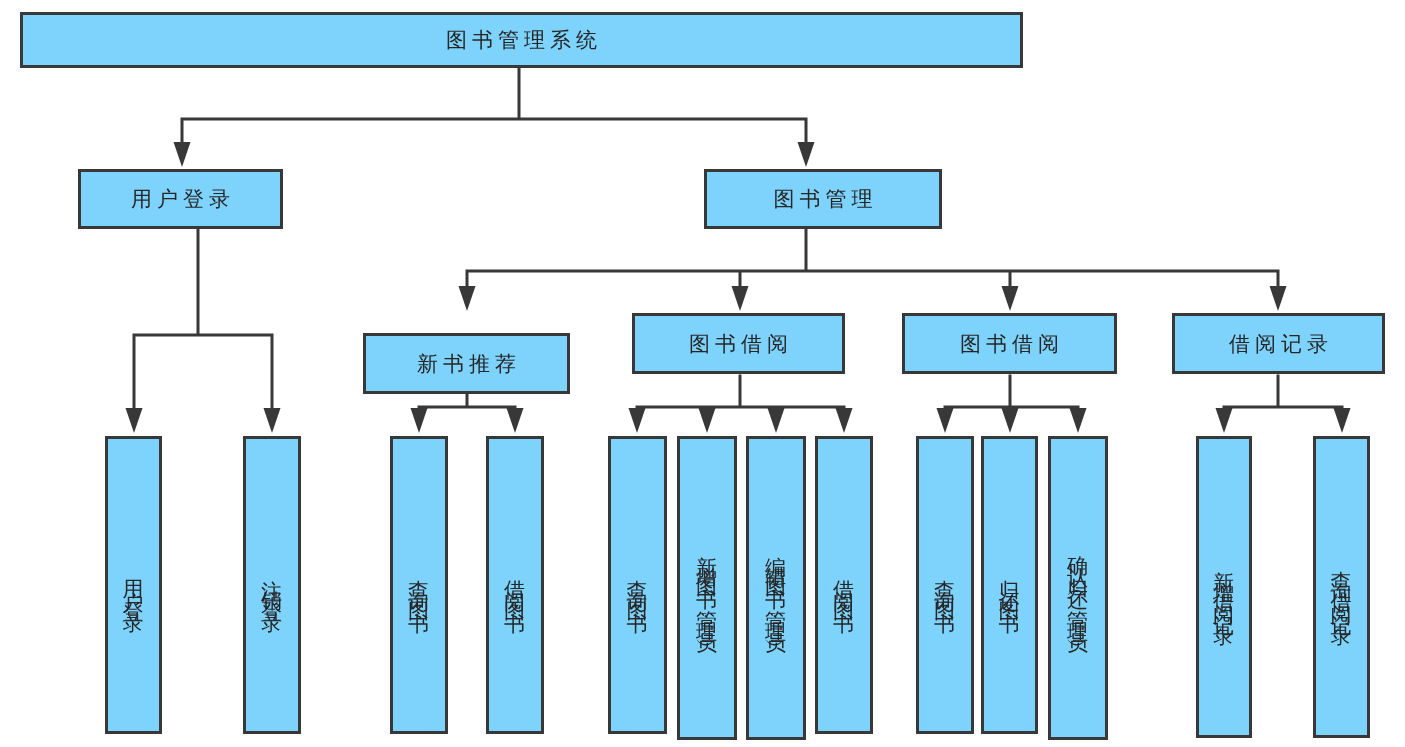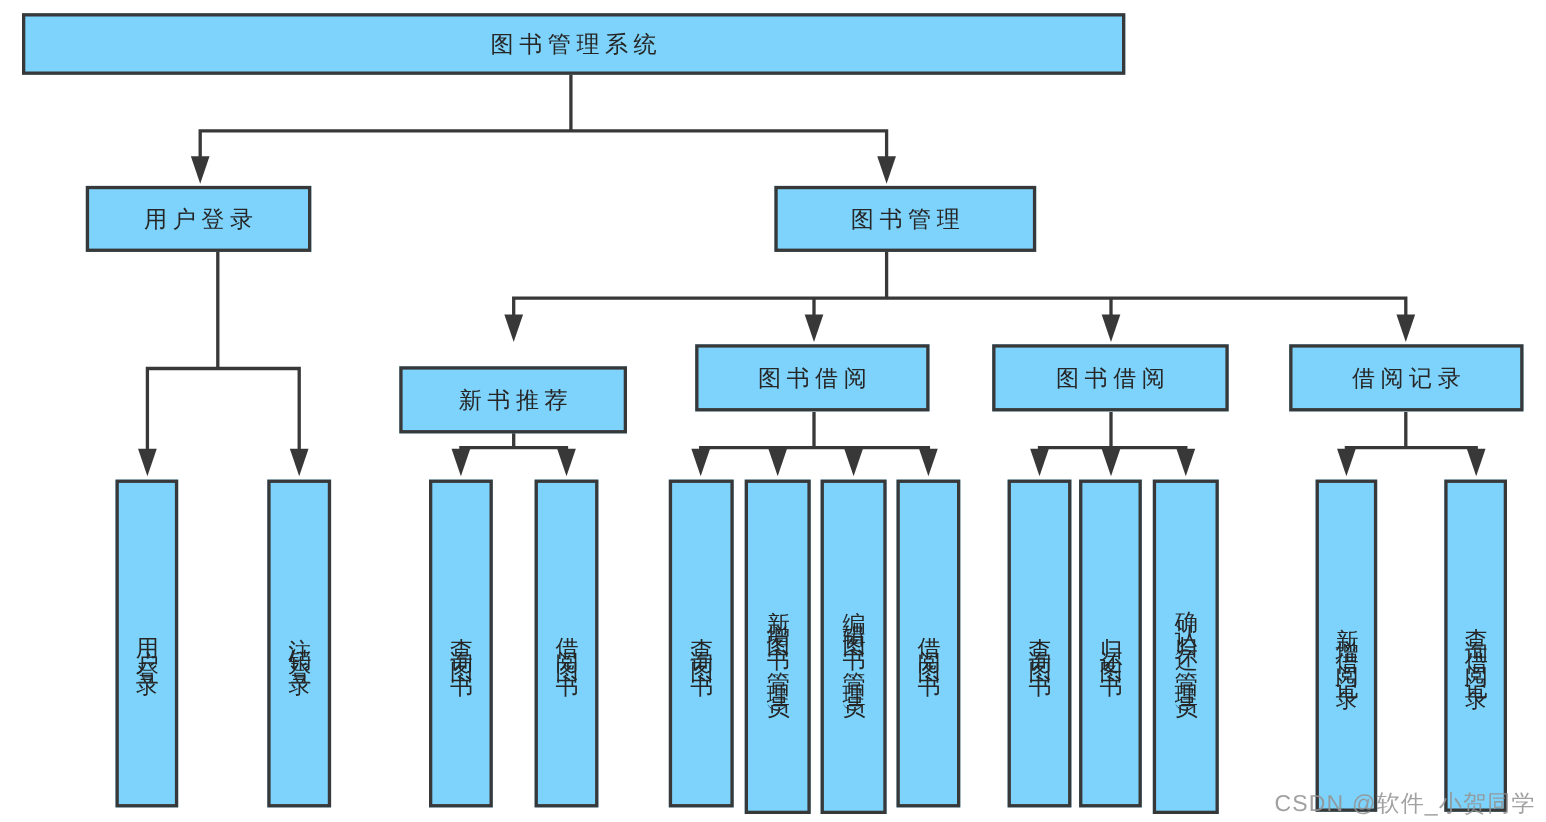--- a/index.html
+++ b/index.html
@@ -138,15 +138,14 @@
     <span>确认归还（管理员）</span>
   </div>
 
   <div class="box leaf" style="left:1196px;top:436px;width:56px;height:302px;">
     <span>新增借阅记录</span>
   </div>
   <div class="box leaf" style="left:1313px;top:436px;width:57px;height:302px;">
     <span>查询借阅记录</span>
   </div>
 
-  <div class="watermark">CSDN @软件_小贺同学</div>
 
 </div>
 
 </body></html>

